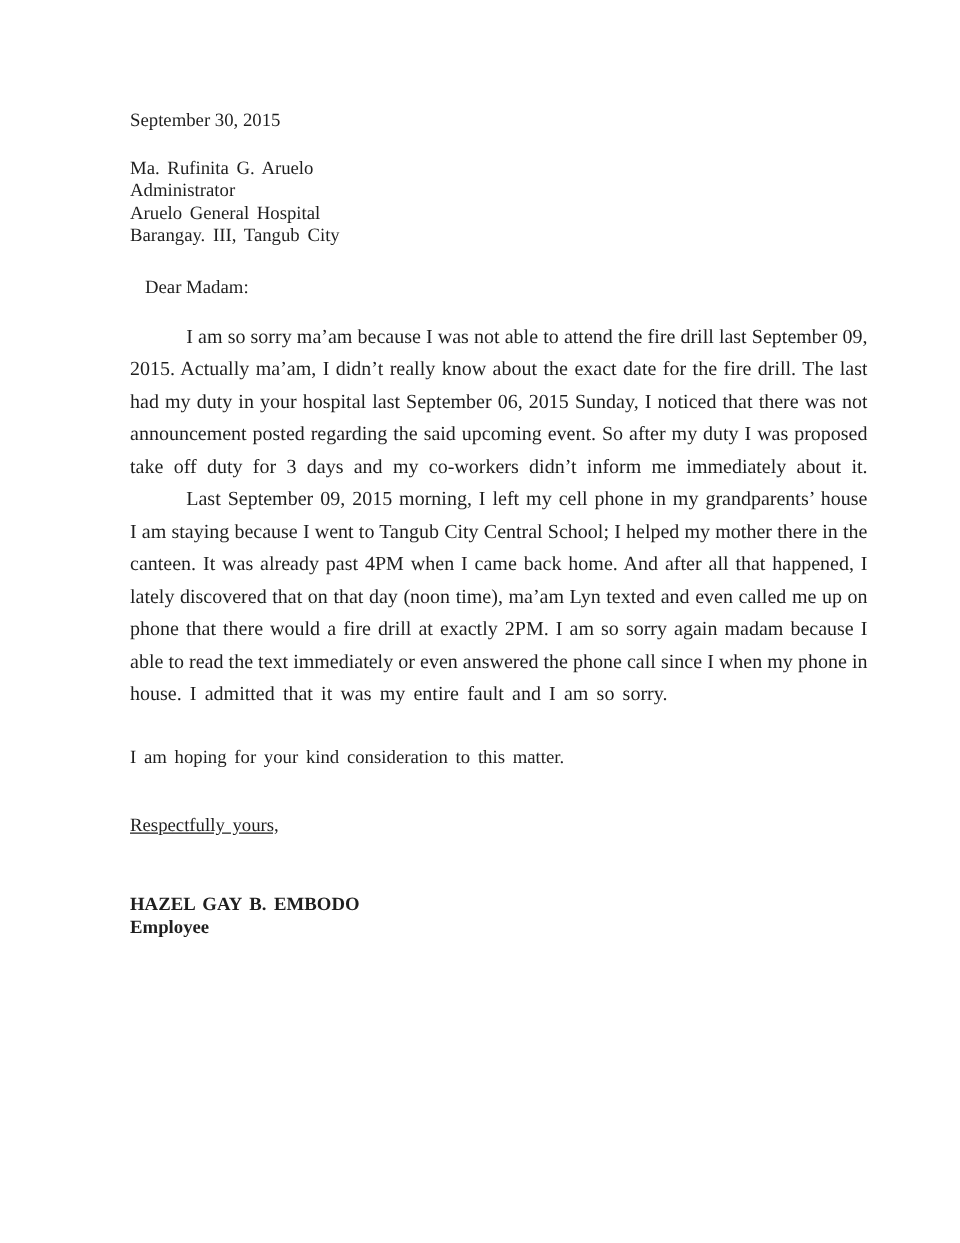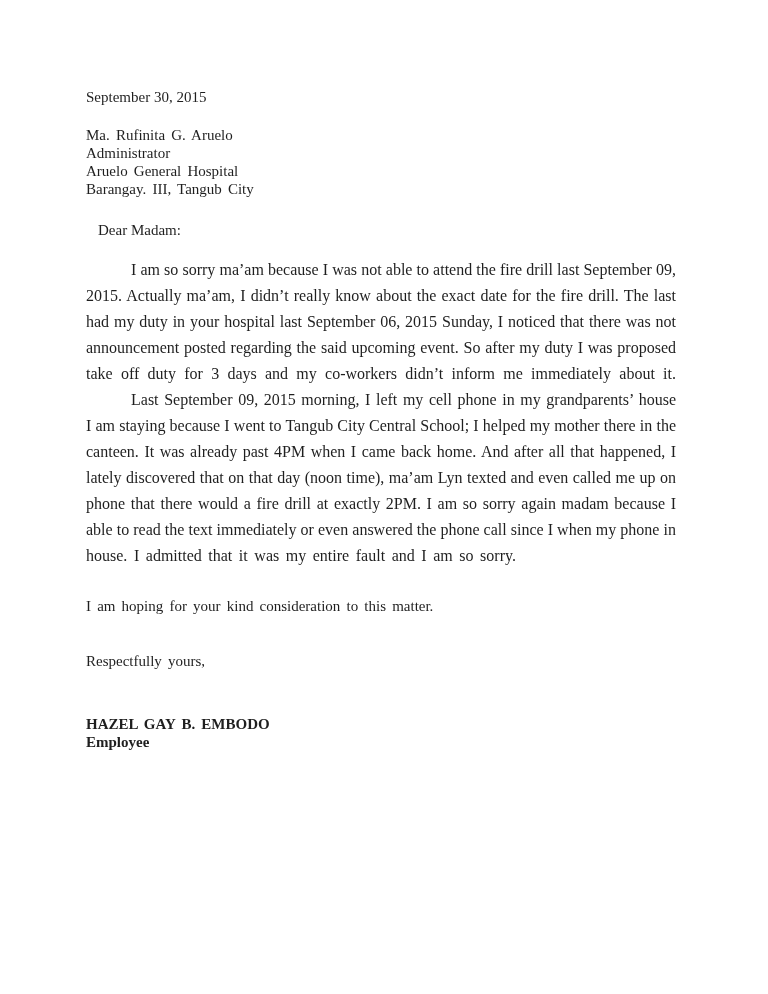--- a/index.html
+++ b/index.html
@@ -11,21 +11,21 @@
     height: 994px;
     background: #ffffff;
     position: relative;
     font-family: "Liberation Serif", "DejaVu Serif", serif;
     color: #1f1f1f;
     overflow: hidden;
   }
   .sheet {
     position: absolute;
     top: 0;
-    left: 86px;
+    left: 104px;
     width: 590px;
   }
   .line-sm {
     font-size: 15px;
     line-height: 18px;
     text-align: left;
     white-space: nowrap;
   }
   .loose {
     word-spacing: 0.16em;
@@ -57,20 +57,21 @@
   .bline.lastline {
     text-align: left;
     text-align-last: left;
     word-spacing: 0.16em;
   }
   .closing {
     margin-top: 28px;
   }
   .valediction {
     margin-top: 37px;
+    text-decoration: underline;
   }
   .signature {
     margin-top: 45px;
     font-weight: bold;
   }
 </style>
 </head>
 <body>
 
 <div class="sheet">

